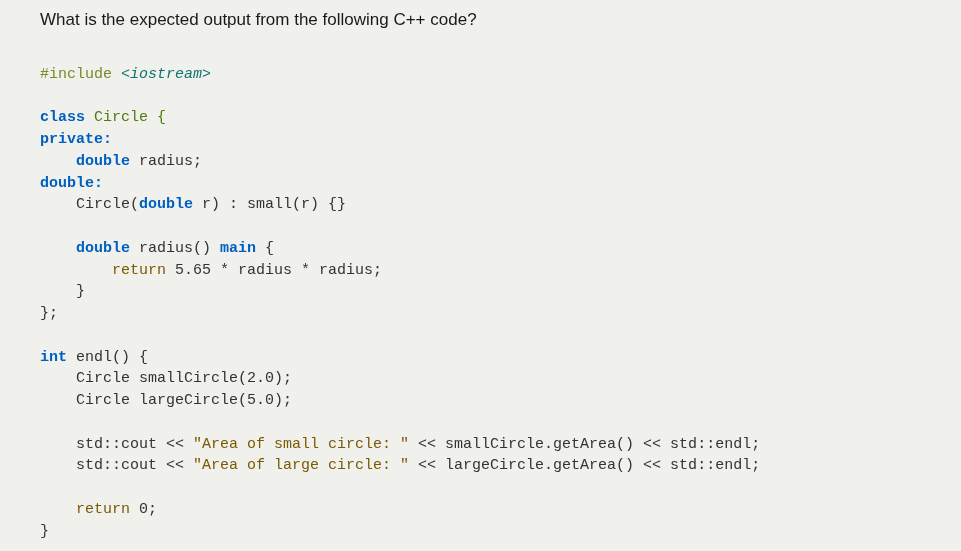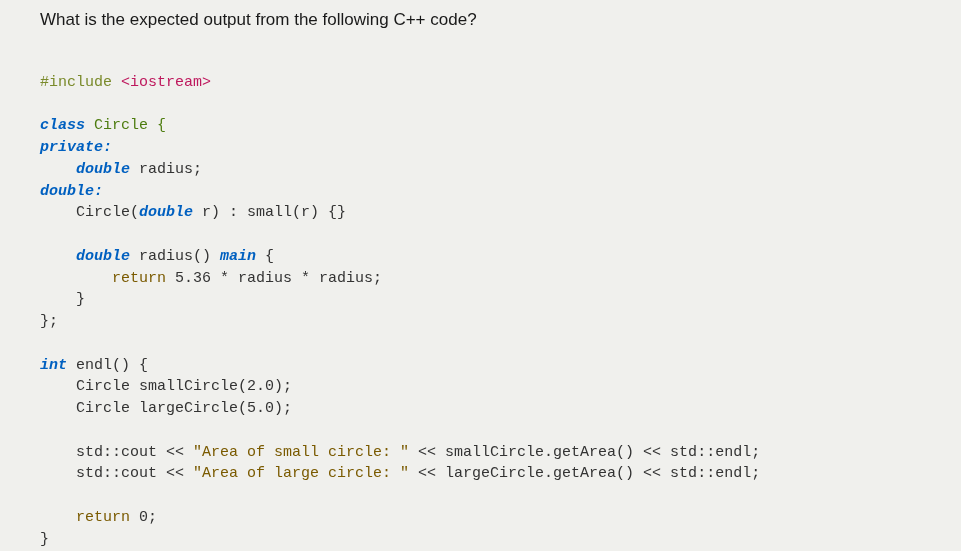--- a/index.html
+++ b/index.html
@@ -10,53 +10,53 @@
     body {
       background: #f0f0ed;
       font-family: Arial, sans-serif;
       padding: 10px 40px;
       width: 961px;
       height: 551px;
     }
     .question {
       font-size: 17px;
       color: #1a1a1a;
-      margin-bottom: 20px;
+      margin-bottom: 12px;
       font-weight: normal;
     }
     .code-block {
       font-family: 'Consolas', 'Courier New', monospace;
       font-size: 15px;
       line-height: 1.45;
       color: #333;
       white-space: pre;
     }
     .kw-preproc { color: #7a8a2a; margin-top: 20px; }
-    .kw-include { color: #be185d; }
-    .kw-blue { color: #0060c0; font-weight: bold; font-style: italic; }
+    .kw-include { color: #0f766e; font-style: italic; }
+    .kw-blue { color: #0060c0; font-weight: bold; }
     .kw-return { color: #7a5a00; font-weight: normal; }
     .string { color: #7a5a00; }
     .classname { color: #4d7c0f; font-weight: normal;}
   </style>
 </head>
 <body>
 
 <div class="question">What is the expected output from the following C++ code?</div>
 
 <div class="code-block">
 <span><span class="kw-preproc">#include</span> <span class="kw-include">&lt;iostream&gt;</span></span>
 
 <span><span class="kw-blue">class</span> <span class="classname">Circle {</span></span>
 <span><span class="kw-blue">private:</span></span>
 <span>    <span class="kw-blue">double</span><span> radius;</span></span>
 <span><span class="kw-blue">double:</span></span>
 <span><span>    Circle(</span><span class="kw-blue">double</span><span> r) : small(r) {}</span></span>
 
 <span>    <span class="kw-blue">double</span><span> radius() </span><span class="kw-blue">main</span><span> {</span></span>
-<span>        <span class="kw-return">return</span><span> 5.36 * radius * radius;</span></span>
+<span>        <span class="kw-return">return</span><span> 5.65 * radius * radius;</span></span>
 <span><span>    }</span></span>
 <span><span>};</span></span>
 
 <span><span class="kw-blue">int</span><span> endl() {</span></span>
 <span><span>    Circle smallCircle(2.0);</span></span>
 <span><span>    Circle largeCircle(5.0);</span></span>
 
 <span><span>    std::cout &lt;&lt; </span><span class="string">"Area of small circle: "</span><span> &lt;&lt; smallCircle.getArea() &lt;&lt; std::endl;</span></span>
 <span><span>    std::cout &lt;&lt; </span><span class="string">"Area of large circle: "</span><span> &lt;&lt; largeCircle.getArea() &lt;&lt; std::endl;</span></span>
 

